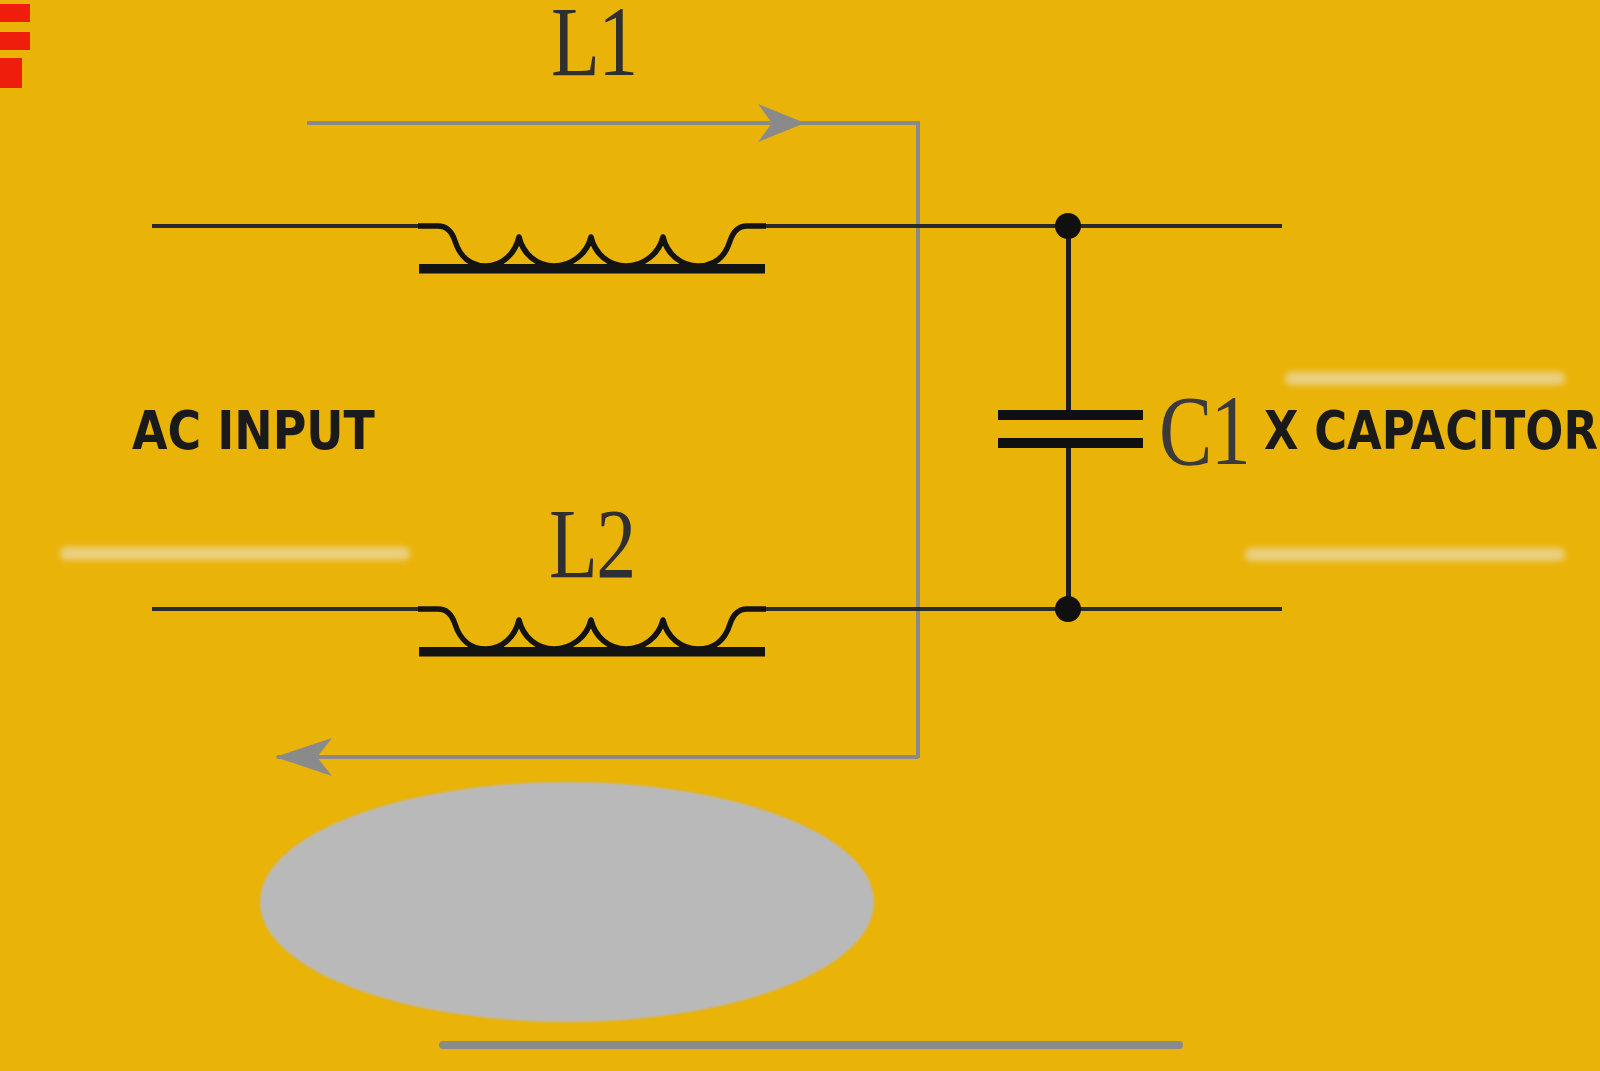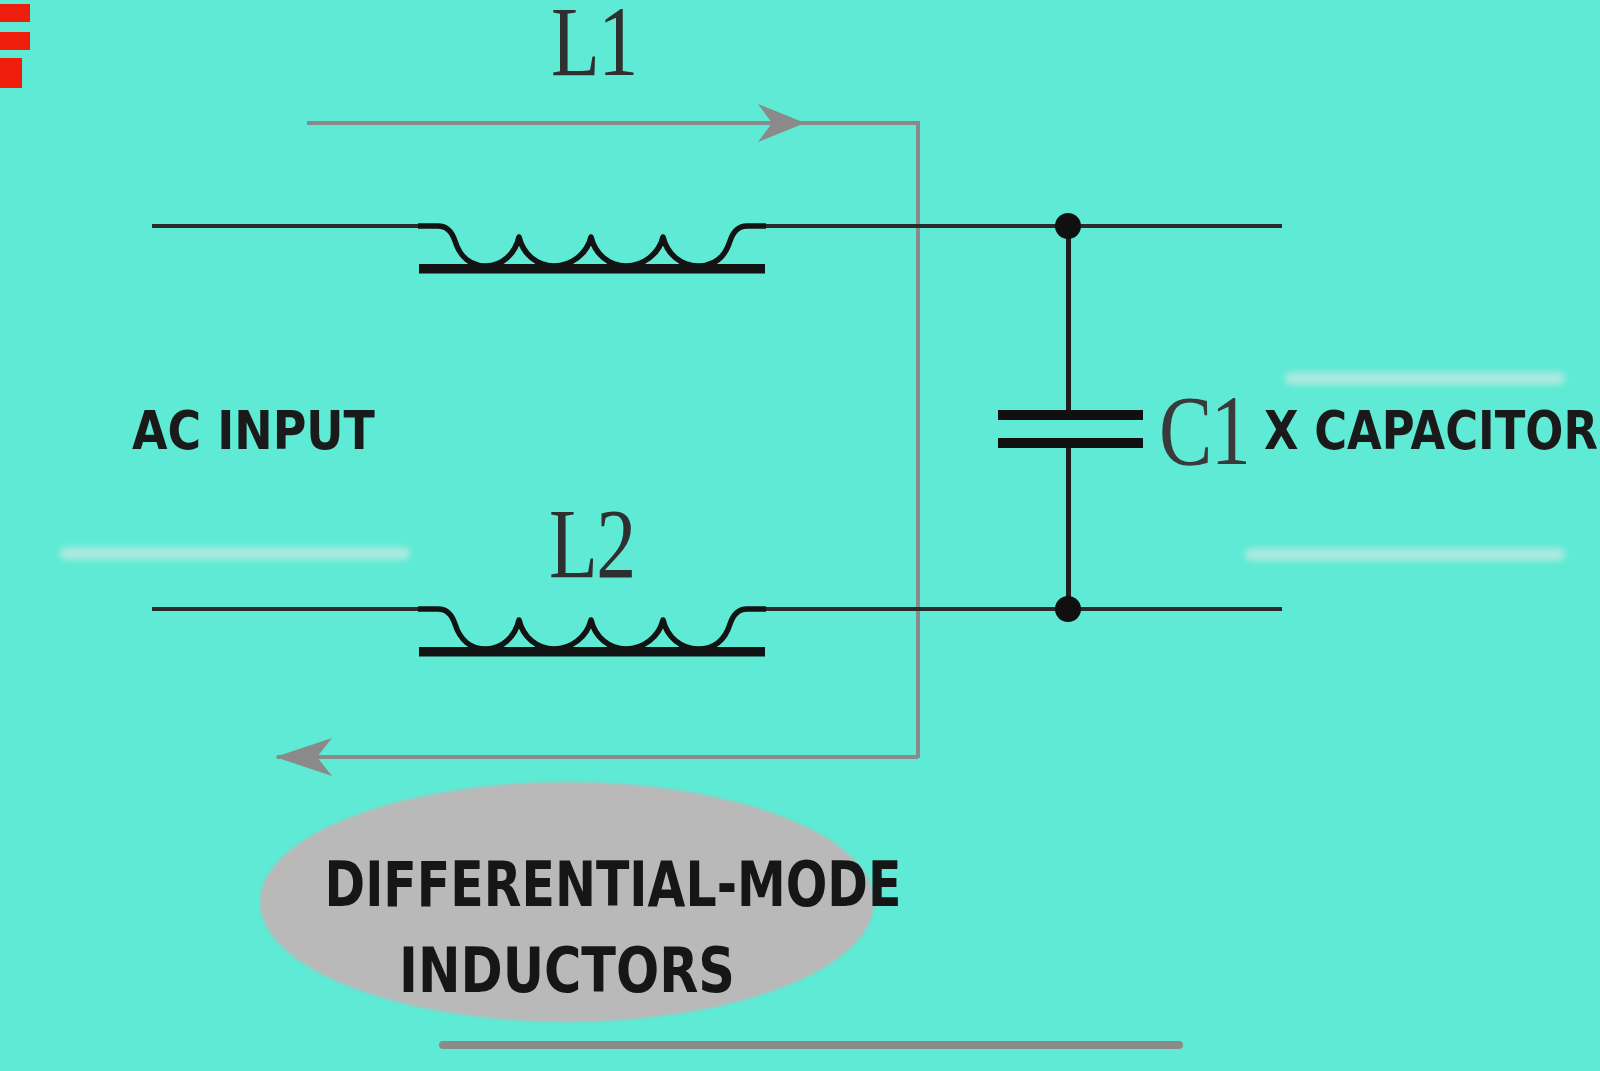--- a/index.html
+++ b/index.html
@@ -1,17 +1,17 @@
 <!DOCTYPE html>
 <html><head>
 <meta charset="utf-8">
 <style>
   html,body{margin:0;padding:0;background:#ffffff;}
   #stage{
-    position:relative;width:1600px;height:1071px;background:#5eead4;overflow:hidden;
+    position:relative;width:1600px;height:1071px;background:#eab308;overflow:hidden;
     font-family:"DejaVu Sans","Liberation Sans",sans-serif;
     filter:blur(0.4px);
   }
   .abs{position:absolute;}
   
   .wire{position:absolute;height:4px;background:#2b2b2b;}
   .grayline{position:absolute;background:#8a8a8a;}
   .dot{position:absolute;width:26px;height:26px;border-radius:50%;background:#101010;}
   .plate{position:absolute;width:145px;height:10px;background:#101010;}
   .coil{position:absolute;}
@@ -101,20 +101,16 @@
   <div class="plate" style="left:998px;top:410px;"></div>
   <div class="plate" style="left:998px;top:438px;"></div>
   <div class="abs" style="left:1066px;top:448px;width:5px;height:161px;background:#1d1d1d;"></div>
   <div class="dot" style="left:1055px;top:213px;"></div>
   <div class="dot" style="left:1055px;top:596px;"></div>
 
   <div class="serif-label" style="left:1159px;top:381px;color:#3a3a3a;">C1</div>
   <div class="sans-label" id="x-capacitor">X CAPACITOR</div>
 
   <div id="ellipse"></div>
-  <div class="abs" style="left:260px;top:782px;width:614px;height:240px;">
-    <div class="ellipse-text" id="ellipse-line1">DIFFERENTIAL-MODE</div>
-    <div class="ellipse-text" id="ellipse-line2">INDUCTORS</div>
-  </div>
 
   <div id="divider"></div>
 
 </div>
 
 </body></html>

